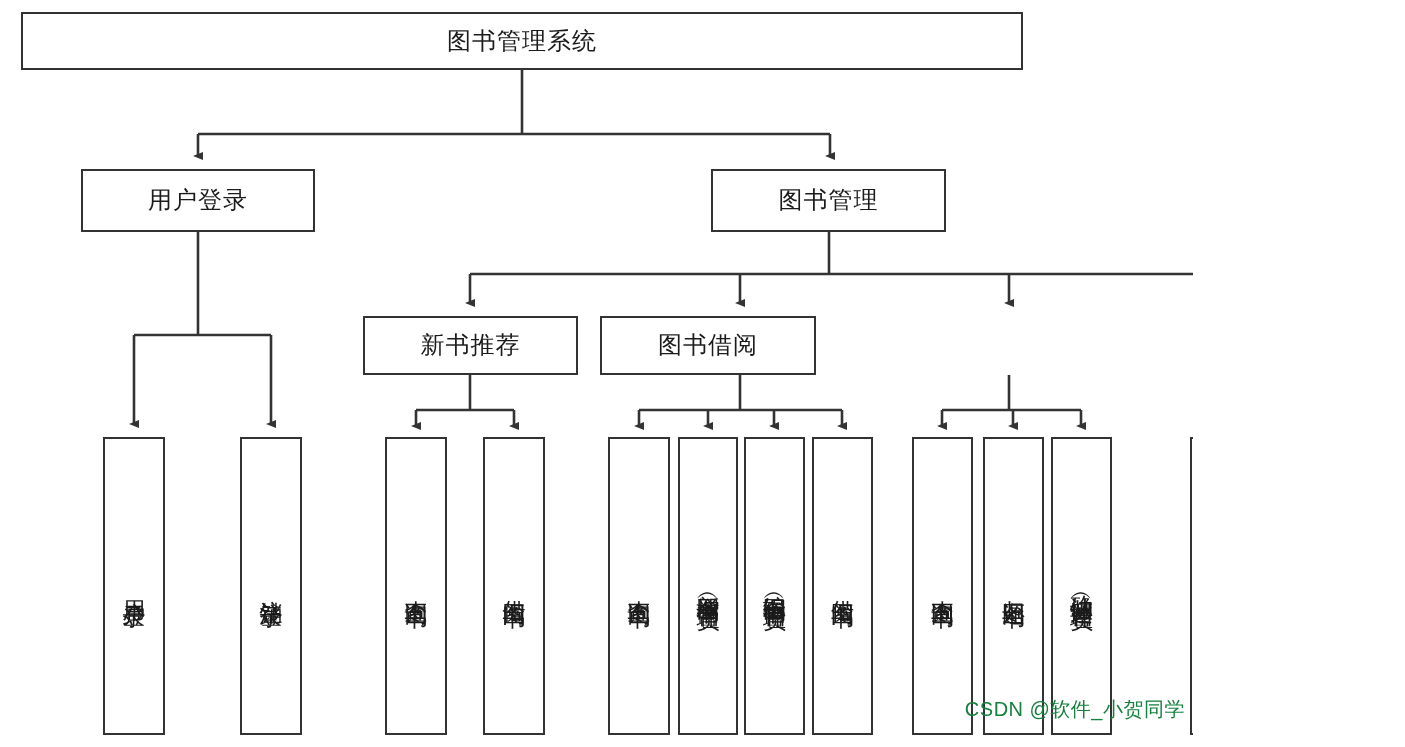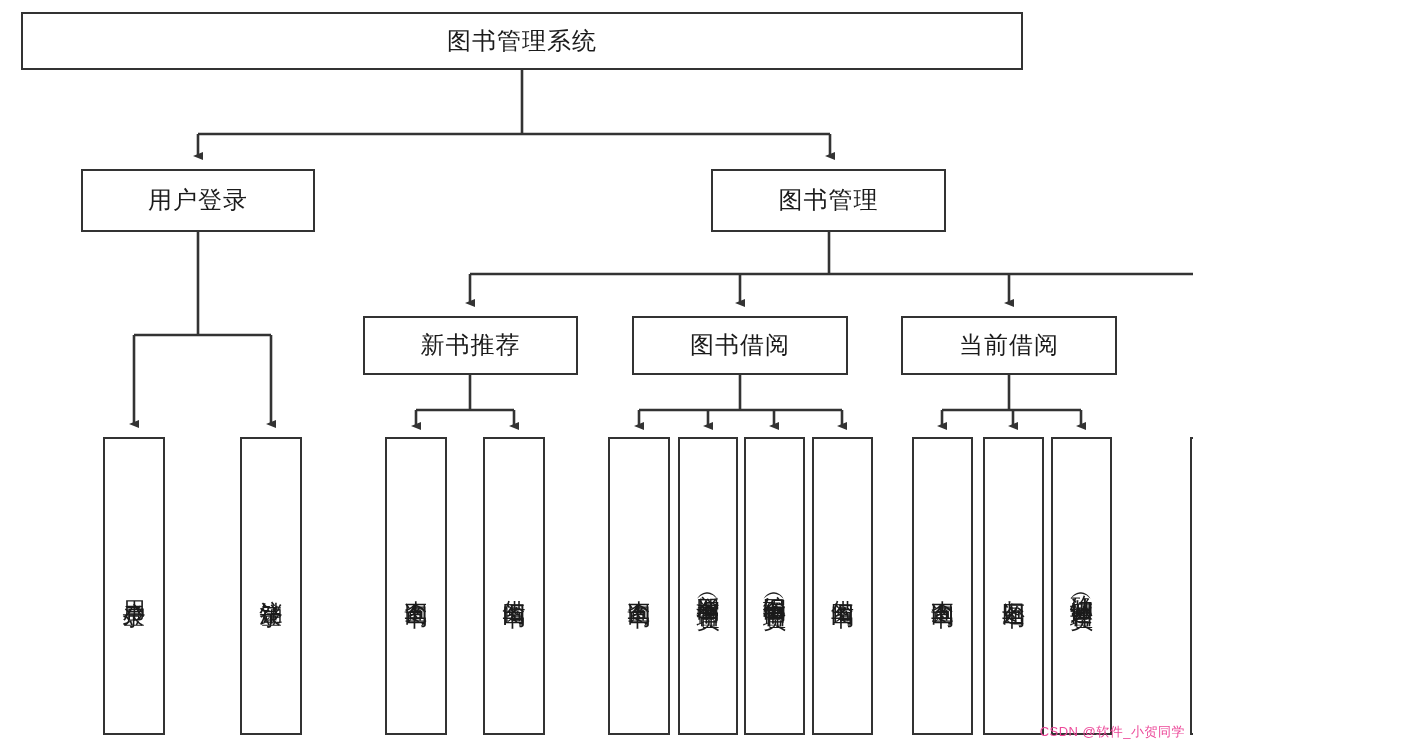--- a/index.html
+++ b/index.html
@@ -51,23 +51,23 @@
   .node.vert .vtext {
     writing-mode: vertical-rl;
     text-orientation: upright;
     display: block;
     text-align: center;
     white-space: nowrap;
   }
   .watermark {
     position: absolute;
     right: 8px;
-    bottom: 6px;
-    font-size: 13px;
-    color: #ec4899;
+    bottom: 24px;
+    font-size: 20px;
+    color: #15803d;
     letter-spacing: 0.5px;
     white-space: nowrap;
   }
 </style>
 </head>
 <body>
 
 <div id="canvas">
 
   <svg id="edges" viewBox="0 0 1405 747" xmlns="http://www.w3.org/2000/svg">
@@ -127,25 +127,22 @@
   <div class="node horiz" style="left:81px; top:169px; width:234px; height:63px;">
     <span>用户登录</span>
   </div>
   <div class="node horiz" style="left:363px; top:316px; width:215px; height:59px;">
     <span>新书推荐</span>
   </div>
 
   <div class="node horiz" style="left:711px; top:169px; width:235px; height:63px;">
     <span>图书管理</span>
   </div>
-  <div class="node horiz" style="left:632px; top:316px; width:216px; height:59px;">
+  <div class="node horiz" style="left:600px; top:316px; width:216px; height:59px;">
     <span>图书借阅</span>
-  </div>
-  <div class="node horiz" style="left:901px; top:316px; width:216px; height:59px;">
-    <span>当前借阅</span>
   </div>
 
   <div class="node vert" style="left:103px; top:437px; width:62px; height:298px;">
     <span class="vtext">用户登录</span>
   </div>
   <div class="node vert" style="left:240px; top:437px; width:62px; height:298px;">
     <span class="vtext">注销登录</span>
   </div>
 
   <div class="node vert" style="left:385px; top:437px; width:62px; height:298px;">

